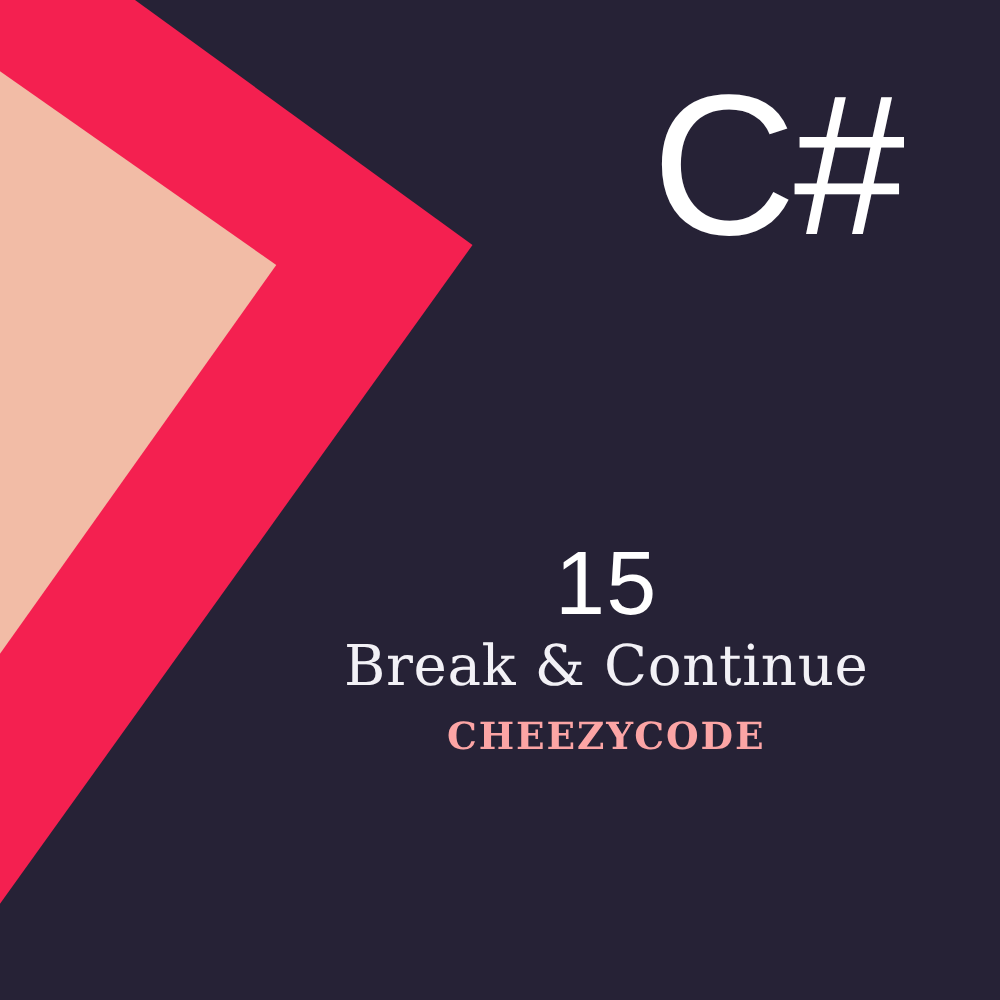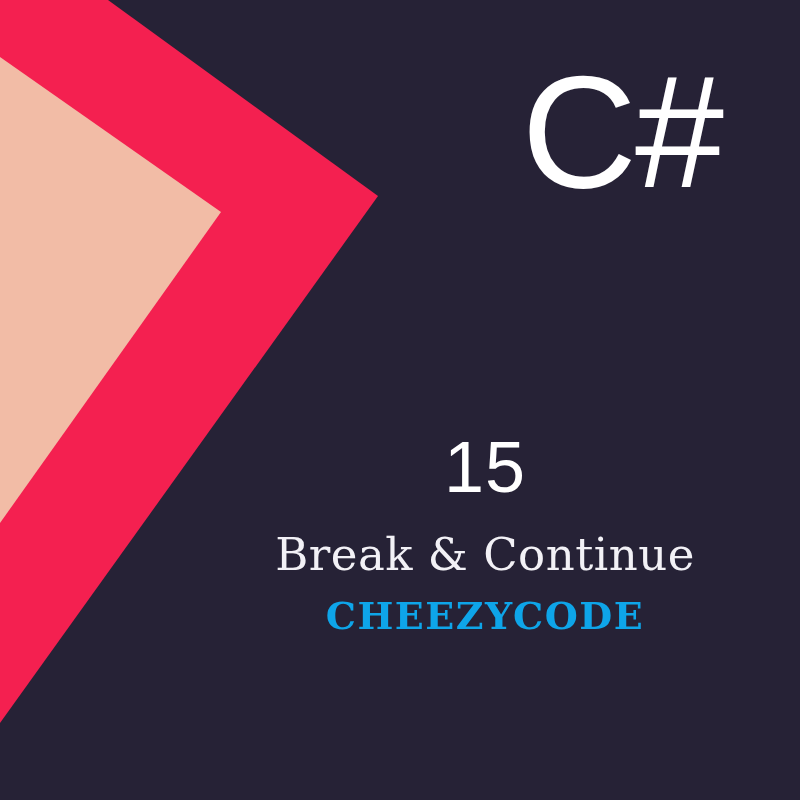--- a/index.html
+++ b/index.html
@@ -53,37 +53,37 @@
   }
   .episode-number {
     font-family: "Liberation Sans", sans-serif;
     font-size: 72px;
     font-weight: 300;
     line-height: 1.05;
     letter-spacing: 1px;
     color: #ffffff;
   }
   .episode-topic {
-    margin-top: 24px;
+    margin-top: 2px;
     font-family: "DejaVu Serif", "Liberation Serif", serif;
     font-size: 45px;
     font-weight: 300;
     line-height: 1.1;
     letter-spacing: 0.5px;
     color: #f2f1f6;
     -webkit-font-smoothing: antialiased;
   }
   .brand-name {
     margin-top: 16px;
     font-family: "DejaVu Serif", "Liberation Serif", serif;
-    font-size: 38px;
+    font-size: 30px;
     font-weight: 700;
     line-height: 1.1;
     letter-spacing: 1.5px;
-    color: #0ea5e9;
+    color: #fca5a5;
   }
 </style>
 </head>
 <body>
 
 <div id="canvas" style="background: rgb(38, 34, 54);">
 
   <div class="bg-layer" style="background: rgb(38, 34, 54);"></div>
 
   <svg class="shape-svg" viewBox="0 0 800 800" preserveAspectRatio="none" aria-hidden="true">

